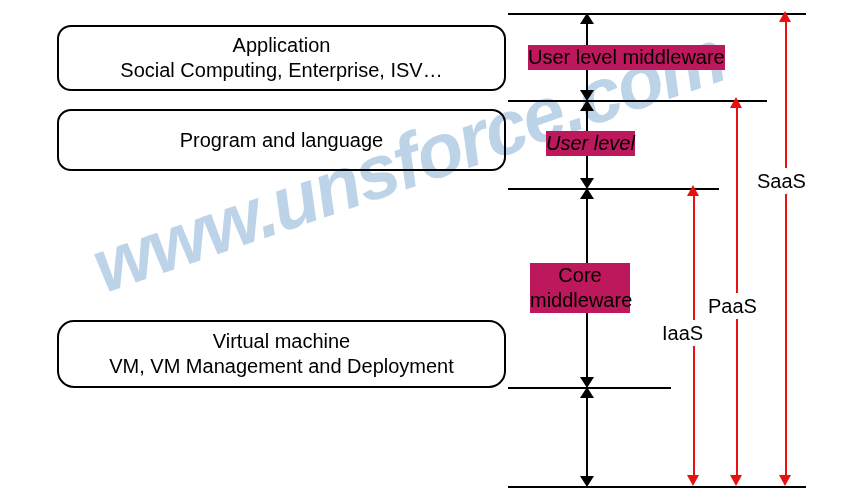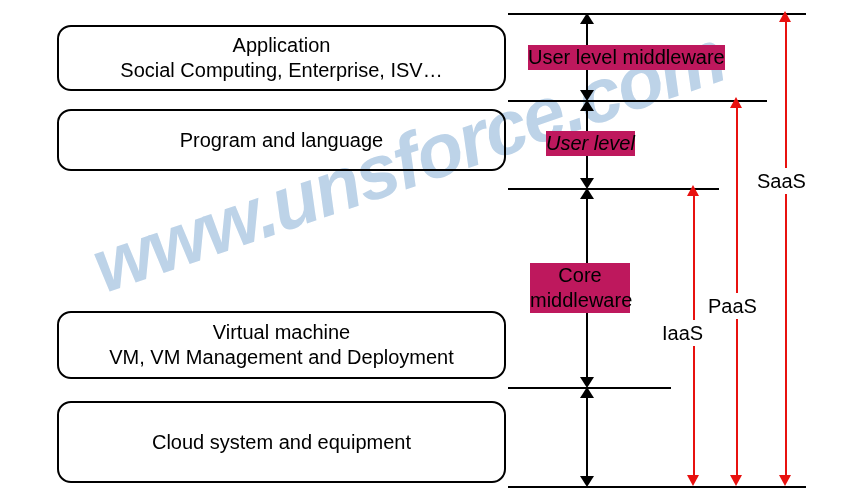--- a/index.html
+++ b/index.html
@@ -147,28 +147,25 @@
   <div class="layer-box" style="top:25px; height:66px;">
     <div class="layer-line">Application</div>
     <div class="layer-line">Social Computing, Enterprise, ISV…</div>
   </div>
 
   <div class="layer-box" style="top:109px; height:62px;gap:12px;">
     <div class="layer-line">Program and language</div>
   </div>
 
 
-  <div class="layer-box" style="top:311px; height:68px;">
+  <div class="layer-box" style="top:320px; height:68px;border-radius:17px;">
     <div class="layer-line">Virtual machine</div>
     <div class="layer-line">VM, VM Management and Deployment</div>
   </div>
 
-  <div class="layer-box" style="top:401px; height:82px;">
-    <div class="layer-line">Cloud system and equipment</div>
-  </div>
 
   <div class="hline" style="left:508px; top:13px; width:298px;"></div>
   <div class="hline" style="left:508px; top:100px; width:259px;"></div>
   <div class="hline" style="left:508px; top:188px; width:211px;"></div>
   <div class="hline" style="left:508px; top:387px; width:163px;"></div>
   <div class="hline" style="left:508px; top:486px; width:298px;"></div>
 
   <div class="blk-arrow" style="left:578px; top:13px; height:88px;">
     <div class="head up" style="top:0px;"></div>
     <div class="shaft" style="top:6px; height:76px;"></div>

